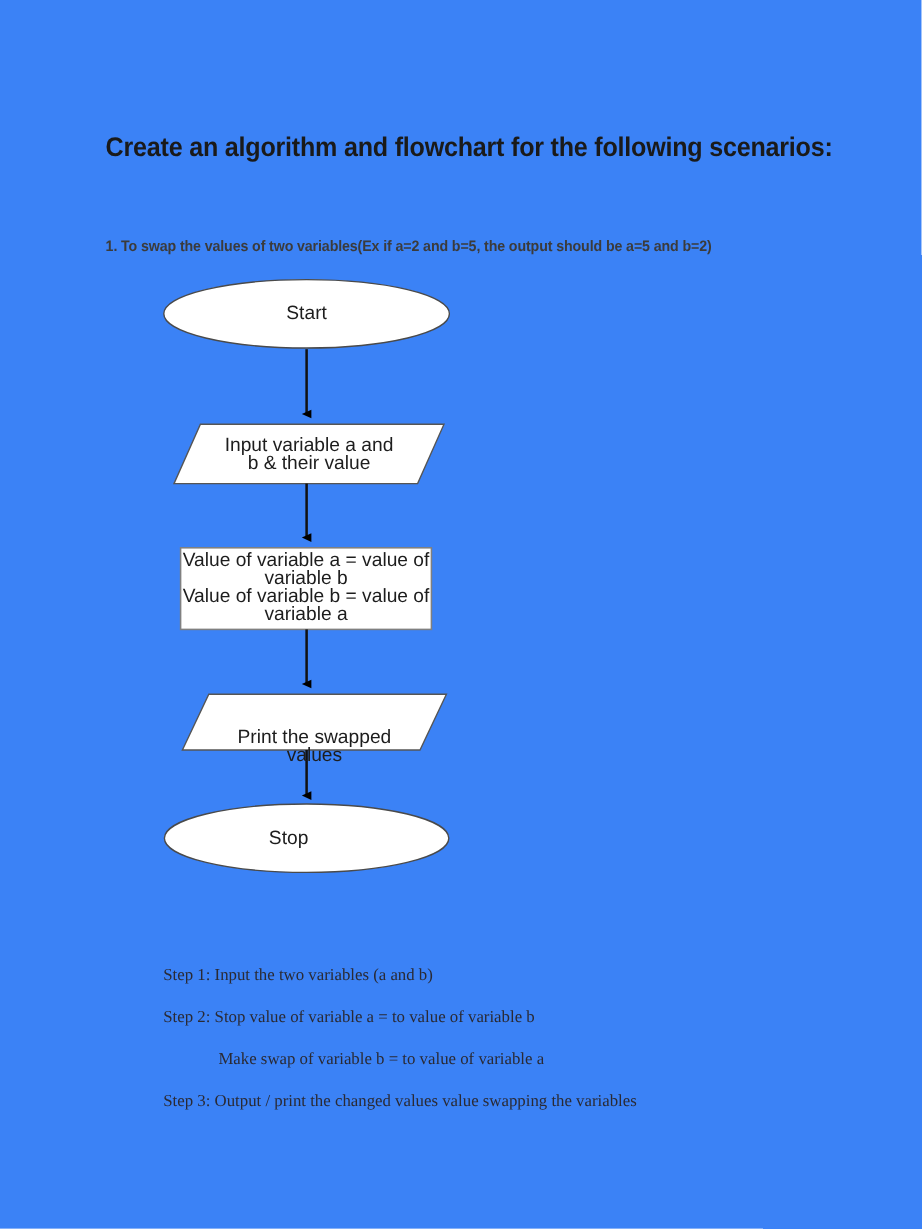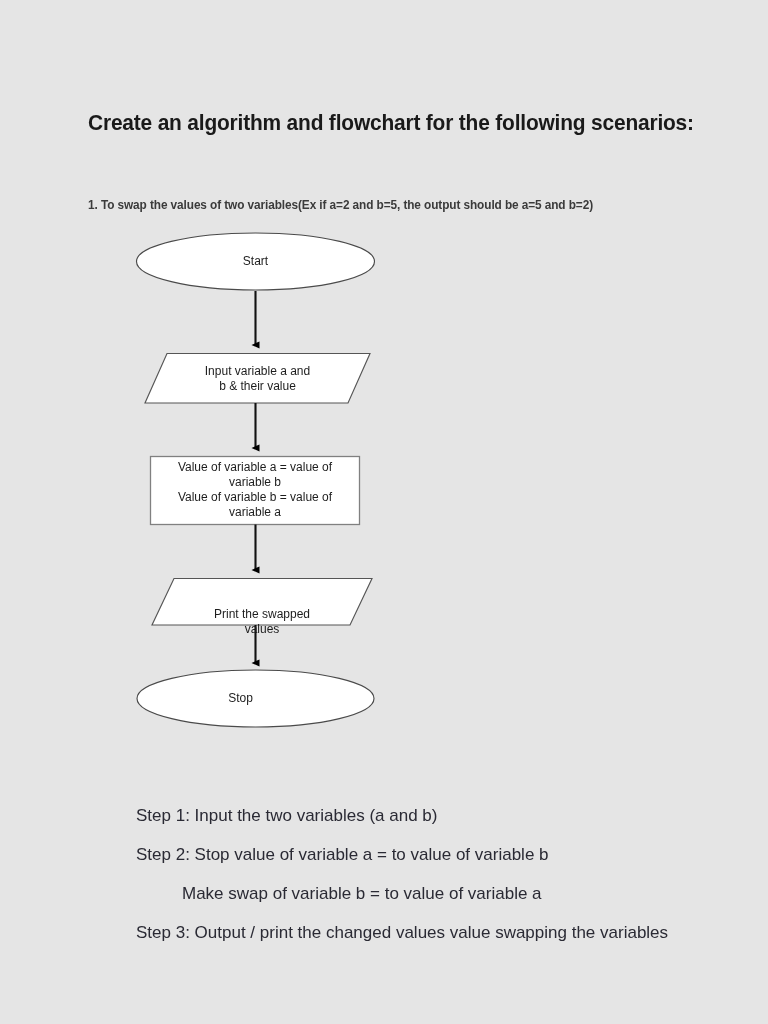--- a/index.html
+++ b/index.html
@@ -10,21 +10,21 @@
   body {
     width: 768px;
     height: 1024px;
     position: relative;
     font-family: "Liberation Sans", sans-serif;
     -webkit-font-smoothing: antialiased;
   }
   .page {
     position: absolute;
     inset: 0;
-    background: #e5e5e5;
+    background: #3b82f6;
     overflow: hidden;
   }
 
   
   .doc-title {
     position: absolute;
     left: 88px;
     top: 110px;
     font-family: "Liberation Sans Narrow", "Liberation Sans", sans-serif;
     font-weight: bold;
@@ -54,36 +54,36 @@
     position: absolute;
     left: 0;
     top: 0;
     width: 768px;
     height: 1024px;
     pointer-events: none;
   }
   .flow-label {
     position: absolute;
     font-family: "Liberation Sans", sans-serif;
-    font-size: 12px;
+    font-size: 16px;
     line-height: 15px;
     color: #1d1d1d;
     text-align: center;
     white-space: pre-line;
     pointer-events: none;
   }
 
   
   .steps {
     position: absolute;
     left: 136px;
     top: 806px;
     width: 560px;
-    font-family: Liberation Sans, sans-serif;
-    font-size: 17px;
+    font-family: Liberation Serif, serif;
+    font-size: 14px;
     color: #2a2a34;
   }
   .step-line {
     margin: 0 0 19px 0;
     white-space: nowrap;
   }
   .step-line.indented {
     margin-left: 46px;
   }
 </style>

